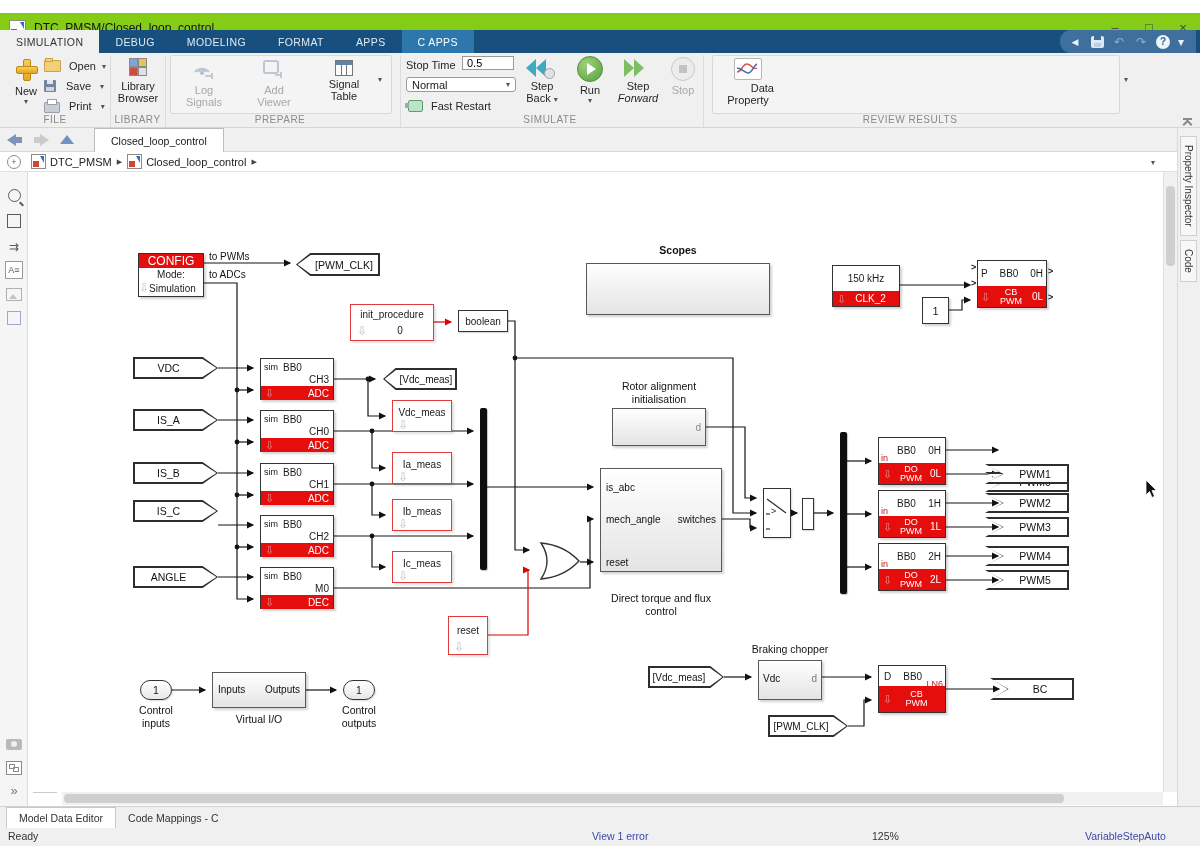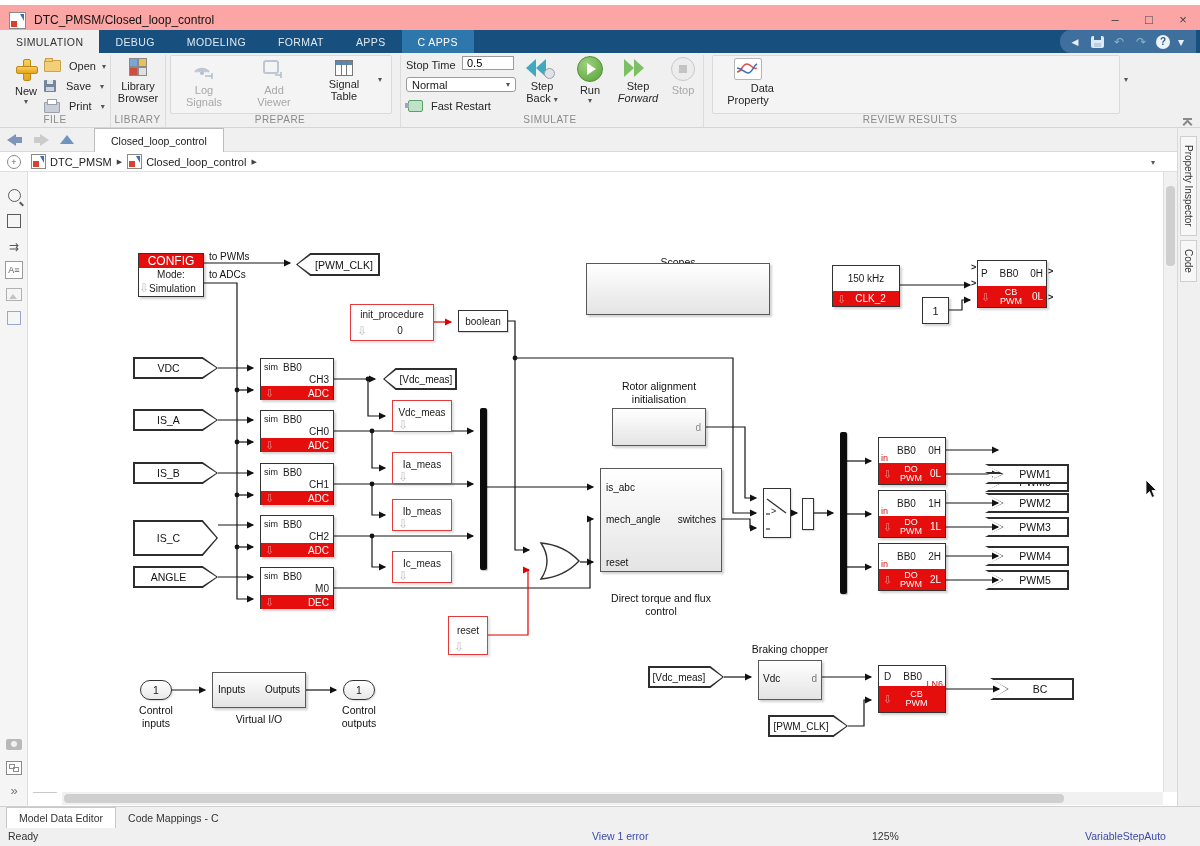--- a/index.html
+++ b/index.html
@@ -3,21 +3,21 @@
 <meta charset="utf-8">
 <style>
   html,body{margin:0;padding:0;}
   body{width:1200px;height:846px;position:relative;overflow:hidden;background:#fff;
        font-family:"Liberation Sans",sans-serif;color:#1a1a1a;-webkit-font-smoothing:antialiased;}
   .abs{position:absolute;box-sizing:border-box;}
   .flex{display:flex;align-items:center;}
   .ctr{display:flex;align-items:center;justify-content:center;}
 
   
-  #titlebar{left:0;top:5px;width:1200px;height:30px;background:#fca5a5;border-bottom:0;}
+  #titlebar{left:0;top:13px;width:1200px;height:30px;background:#84cc16;border-bottom:0;}
   #title-text{font-size:12px;color:#111;}
   .winbtn{width:34px;height:29px;font-size:13px;color:#444;}
   .mdl-icon{width:15px;height:15px;border:1px solid #8a8a8a;background:#fff;position:relative;}
   .mdl-icon:before{content:"";position:absolute;left:1px;bottom:1px;width:6px;height:6px;background:#d5422e;}
   .mdl-icon:after{content:"";position:absolute;right:1px;top:1px;width:0;height:0;
      border-left:4px solid transparent;border-top:7px solid #3a6fb7;}
 
   
   #tabstrip{left:0;top:30px;width:1200px;height:23px;background:#17507e;}
   .ttab{height:23px;padding:0 16px;font-size:10.5px;color:#dfe9f2;letter-spacing:.4px;}
@@ -443,21 +443,21 @@
   <div class="abs rb" style="left:322px;top:132px;width:84px;height:37px;">
     <div class="ctr" style="height:18px;font-size:10px;">init_procedure</div>
     <div class="flex" style="height:15px;font-size:10px;padding-left:6px;">
         <span class="gda">⇩</span>
         <span style="margin:0 auto;">0</span>
       </div>
   </div>
 
   <div class="abs iob ctr" style="left:430px;top:138px;width:50px;height:22px;font-size:10px;box-shadow:1px 1px 1px rgba(0,0,0,.15);">boolean</div>
 
-  <div class="abs cap" style="left:610px;top:84px;width:80px;">Scopes</div>
+  <div class="abs cap" style="left:610px;top:72px;width:80px;font-weight:bold;">Scopes</div>
   <div class="abs sub" style="left:558px;top:91px;width:184px;height:52px;"></div>
 
   <div class="abs iob" style="left:804px;top:93px;width:68px;height:42px;">
     <div class="ctr" style="height:25px;font-size:10px;">150 kHz</div>
     <div class="rrow flex" style="height:15px;font-size:10px;padding:0 4px;">
         <span class="rda">⇩</span>
         <span style="margin:0 auto;">CLK_2</span>
       </div>
   </div>
 
@@ -488,21 +488,21 @@
   <div class="abs ptag tagin" style="left:105px;top:237px;width:85px;height:22px;">
       <div class="s1"></div>
       <div class="s2"></div>
       <div class="lb">IS_A</div>
     </div>
   <div class="abs ptag tagin" style="left:105px;top:290px;width:85px;height:22px;">
       <div class="s1"></div>
       <div class="s2"></div>
       <div class="lb">IS_B</div>
     </div>
-  <div class="abs ptag tagin" style="left:105px;top:348px;width:85px;height:36px;">
+  <div class="abs ptag tagin" style="left:105px;top:328px;width:85px;height:22px;">
       <div class="s1"></div>
       <div class="s2"></div>
       <div class="lb">IS_C</div>
     </div>
   <div class="abs ptag tagin" style="left:105px;top:394px;width:85px;height:22px;">
       <div class="s1"></div>
       <div class="s2"></div>
       <div class="lb">ANGLE</div>
     </div>
 

